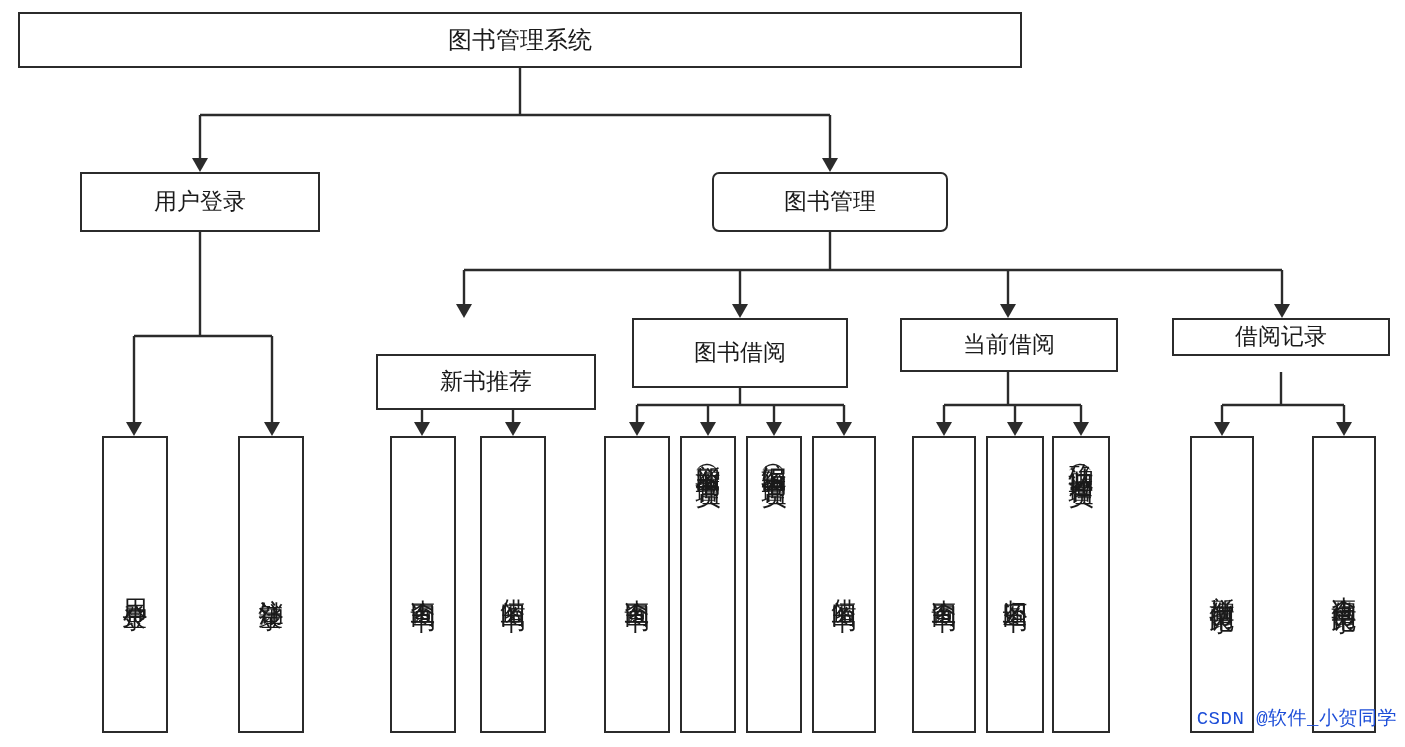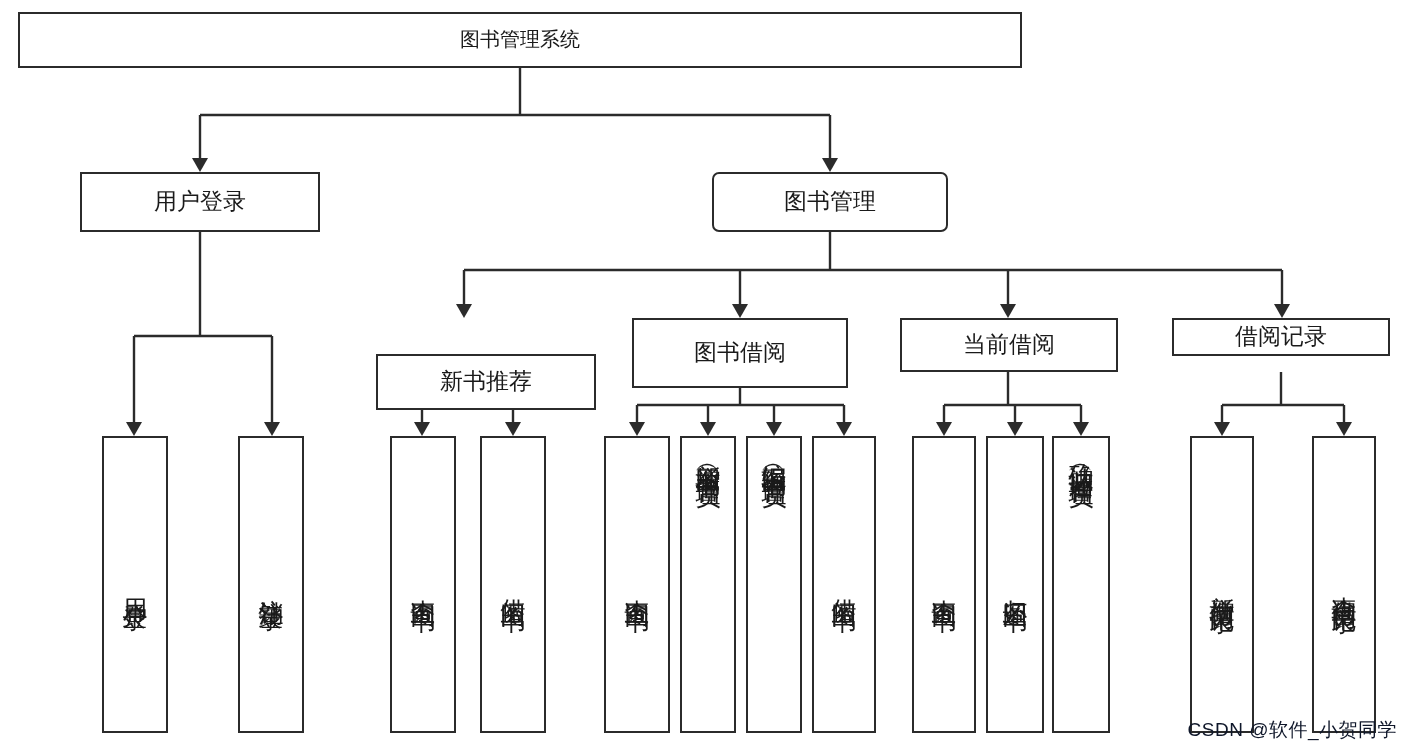--- a/index.html
+++ b/index.html
@@ -35,21 +35,21 @@
     color: #1a1a1a;
     line-height: 1.18;
     text-align: center;
     white-space: pre-wrap;
   }
   
   .node.horizontal .node-label {
     font-size: 23px;
   }
   .node.root .node-label {
-    font-size: 20px;
+    font-size: 24px;
   }
   
   .node.vertical {
     align-items: flex-start;
     justify-content: center;
     padding-top: 6px;
   }
   .node.vertical .node-label {
     writing-mode: vertical-rl;
     text-orientation: upright;
@@ -73,26 +73,26 @@
     stroke: #2b2b2b;
     stroke-width: 2.4;
     fill: none;
   }
   .conn-arrow {
     fill: #2b2b2b;
   }
   #watermark {
     position: absolute;
     right: 8px;
-    bottom: 4px;
+    bottom: 16px;
     font-size: 19px;
-    color: #0f172a;
+    color: #1d4ed8;
     letter-spacing: 0.5px;
     white-space: nowrap;
-    font-family: Liberation Sans, sans-serif;
+    font-family: Liberation Mono, monospace;
   }
 </style>
 </head>
 <body>
 
 <div id="diagram-root">
   <svg class="connectors" id="connectors-layer" viewBox="0 0 1405 747">
       <path d="M 520 68 L 520 115" class="conn-line"></path>
       <path d="M 200 115 L 830 115" class="conn-line"></path>
       <path d="M 200 115 L 200 160" class="conn-line"></path>

